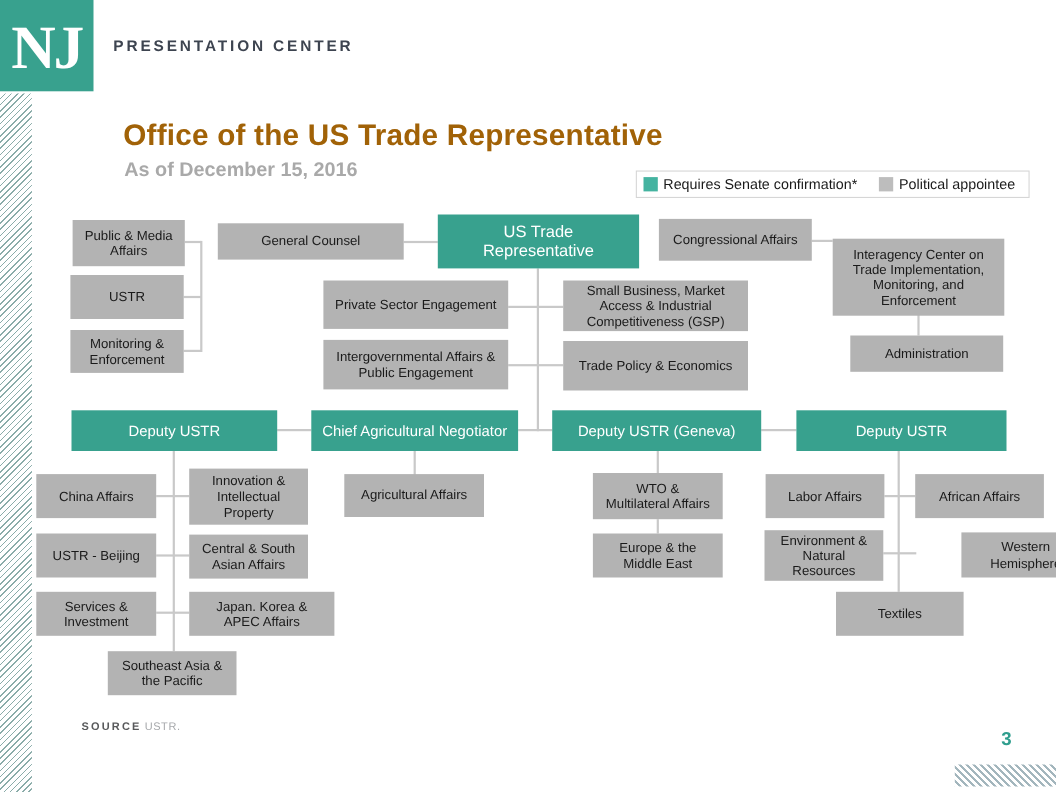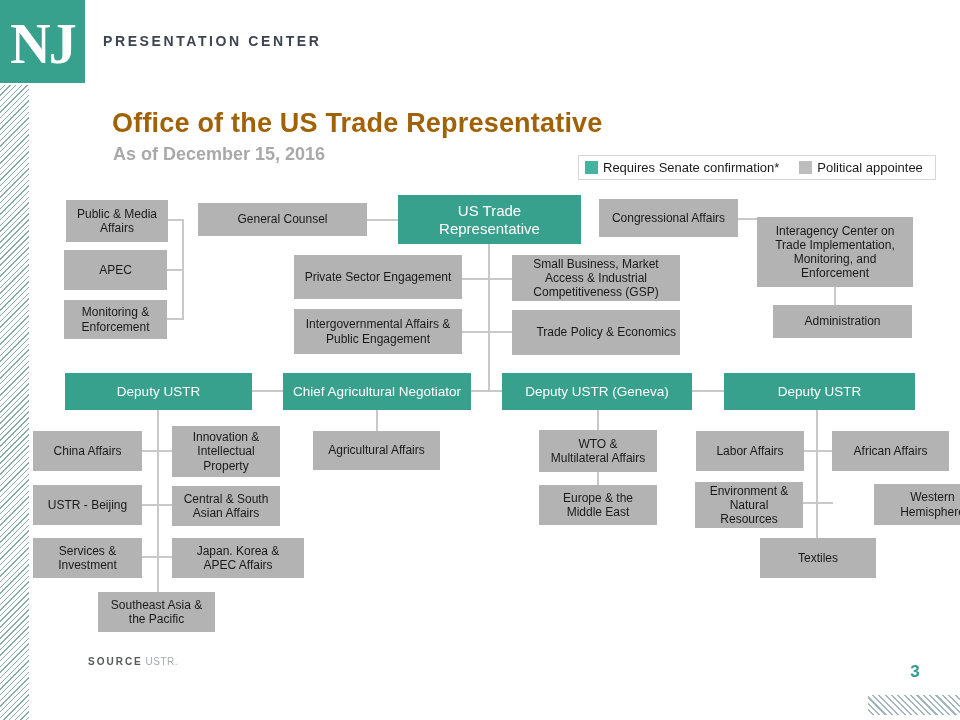--- a/index.html
+++ b/index.html
@@ -55,21 +55,21 @@
   #org-canvas{position:absolute;left:0;top:0;width:960px;height:720px;}
   .node{
     position:absolute;display:flex;align-items:center;justify-content:center;
     text-align:center;box-sizing:border-box;padding:2px 4px;
     font-size:12px;line-height:1.18;
   }
   .node.senate{background:var(--senate,#38a18e);color:#ffffff;}
   .node.political{background:var(--political,#b3b3b3);color:#1a1a1a;}
   .seg{position:absolute;background:var(--connector,#c9c9c9);}
   
-  .footer{position:absolute;left:88px;top:654px;font-size:10px;line-height:15px;}
+  .footer{position:absolute;left:74px;top:654px;font-size:10px;line-height:15px;}
   .src-label{color:#58595b;font-weight:bold;letter-spacing:2px;}
   .src-value{color:#a7a9ac;letter-spacing:.5px;}
   .footer-brand{color:#4bbfab;font-weight:bold;letter-spacing:2px;}
   .footer-date{color:#939598;letter-spacing:.3px;}
   .page-number{
     position:absolute;left:900px;top:662px;width:30px;text-align:center;
     font-size:17px;font-weight:bold;color:#2f9e8e;
   }
 </style>
 </head>
@@ -141,35 +141,35 @@
     <div class="node political" style="left: 198px; top: 203px; width: 169px; height: 33px;">
       <span>General Counsel</span>
     </div>
     <div class="node political" style="left: 599px; top: 199px; width: 139px; height: 38px;">
       <span>Congressional Affairs</span>
     </div>
     <div class="node political" style="left: 757px; top: 197px; width: 156px; height: 70px; margin-top: 20px;">
       <span>Interagency Center on<br>Trade Implementation,<br>Monitoring, and<br>Enforcement</span>
     </div>
     <div class="node political" style="left: 64px; top: 250px; width: 103px; height: 40px;">
-      <span>APEC</span>
+      <span>USTR</span>
     </div>
     <div class="node political" style="left: 294px; top: 255px; width: 168px; height: 44px;">
       <span>Private Sector Engagement</span>
     </div>
     <div class="node political" style="left: 512px; top: 255px; width: 168px; height: 46px;">
       <span>Small Business, Market<br>Access &amp; Industrial<br>Competitiveness (GSP)</span>
     </div>
     <div class="node political" style="left: 64px; top: 300px; width: 103px; height: 39px;">
       <span>Monitoring &amp;<br>Enforcement</span>
     </div>
     <div class="node political" style="left: 294px; top: 309px; width: 168px; height: 45px;">
       <span>Intergovernmental Affairs &amp;<br>Public Engagement</span>
     </div>
-    <div class="node political" style="left: 512px; top: 310px; width: 168px; height: 45px; justify-content: flex-end;">
+    <div class="node political" style="left: 512px; top: 310px; width: 168px; height: 45px;">
       <span>Trade Policy &amp; Economics</span>
     </div>
     <div class="node political" style="left: 773px; top: 305px; width: 139px; height: 33px;">
       <span>Administration</span>
     </div>
     <div class="node political" style="left: 33px; top: 431px; width: 109px; height: 40px;">
       <span>China Affairs</span>
     </div>
     <div class="node political" style="left: 172px; top: 426px; width: 108px; height: 51px;">
       <span>Innovation &amp;<br>Intellectual<br>Property</span>

